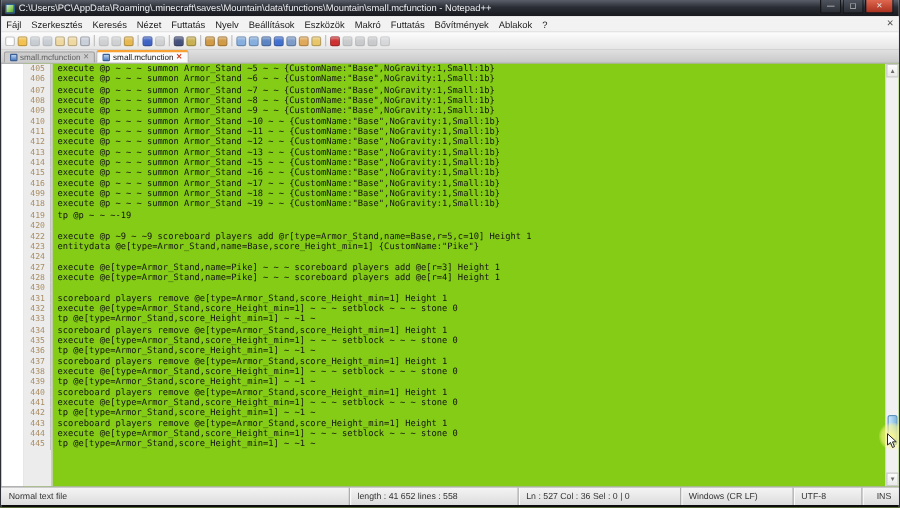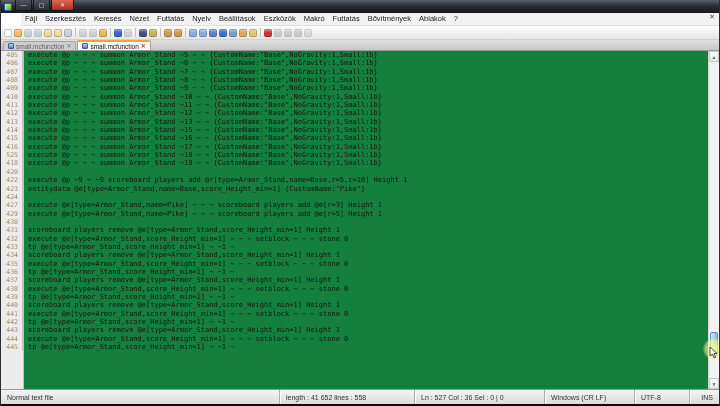--- a/index.html
+++ b/index.html
@@ -8,42 +8,42 @@
 
   
   .titlebar{height:13px;flex:0 0 13px;background:linear-gradient(#5a5f6a,#2a2d34 45%,#17191e);display:flex;align-items:center;padding-left:3px;gap:3px;}
   .app-icon{width:8px;height:8px;border-radius:1px;background:linear-gradient(135deg,#cfe6f7 0%,#8fd05a 55%,#4a9a2f 100%);border:1px solid #2f5d8a;box-sizing:border-box;flex:0 0 auto;}
   .win-title{color:#eef0f3;font-size:7.5px;line-height:13px;flex:1 1 auto;white-space:nowrap;overflow:hidden;}
   .win-controls{display:flex;gap:1px;align-self:flex-start;margin-right:4px;}
   .win-btn{width:17px;height:11px;font-size:6px;line-height:10px;text-align:center;color:#e9e9e9;background:linear-gradient(#4d525c,#2b2e35);border:1px solid #14161a;border-top:none;border-radius:0 0 2px 2px;box-sizing:border-box;}
   .win-btn.close{width:23px;background:linear-gradient(#e0684f,#a72f1d);}
 
   
-  .menubar{height:12px;flex:0 0 12px;background:#f2f2f2;display:flex;align-items:flex-start;font-size:7.5px;color:#1c1c1c;border-bottom:1px solid #e0e0e0;margin-left:20px;}
+  .menubar{height:12px;flex:0 0 12px;background:#f2f2f2;display:flex;align-items:center;font-size:7.5px;color:#1c1c1c;border-bottom:1px solid #e0e0e0;}
   .menu-items{display:flex;flex:1 1 auto;}
   .menu-item{padding:0 4px;line-height:11px;white-space:nowrap;}
   .menubar-x{margin-right:4px;color:#555;font-size:7px;}
 
   
   .toolbar{height:13px;flex:0 0 13px;background:linear-gradient(#fcfcfc,#e6e6e6);display:flex;align-items:center;padding-left:3px;gap:2px;border-bottom:1px solid #d2d2d2;}
   .tb-icon{width:8px;height:8px;border-radius:2px;box-shadow:inset 0 0 0 1px rgba(0,0,0,.22), inset 0 2px 2px rgba(255,255,255,.45);flex:0 0 auto;}
   .toolbar [data-state="disabled"]{opacity:.45;filter:grayscale(55%);}
   .toolbar [data-name="toolbar-separator"]{width:1px;height:9px;border-radius:0;box-shadow:none;background:#c3c3c3;margin:0 1px;}
 
   
   .tabbar{height:10px;flex:0 0 10px;background:linear-gradient(#e0e0e0,#c8c8c8);display:flex;align-items:flex-end;padding-left:2px;border-bottom:1px solid #9a9a9a;font-size:6.5px;}
   .tab{display:flex;align-items:center;gap:2px;padding:0 4px;height:9px;box-sizing:border-box;border:1px solid #a3a3a3;border-bottom:none;border-radius:2px 2px 0 0;margin-right:1px;}
   .tab.inactive{background:#cdcdcd;color:#5f5f5f;}
   .tab.active{background:#fafafa;color:#111;border-top:2px solid #f7a233;height:10px;}
   .tab-file-icon{width:6px;height:6px;border-radius:1px;background:linear-gradient(#bcd4ee,#4f7fc4);border:1px solid #3a5f94;box-sizing:border-box;}
   .tab-close{font-size:6px;line-height:6px;color:#777;}
   .tab.active .tab-close{color:#cf3a1c;font-weight:bold;}
 
   
-  .editor{flex:1 1 auto;position:relative;background:#15803d;overflow:hidden;}
+  .editor{flex:1 1 auto;position:relative;background:#84cc16;overflow:hidden;margin-left:18px;}
   .code-rows{position:absolute;left:0;top:0;right:11px;bottom:0;overflow:hidden;}
   .code-row{display:flex;height:8.35px;}
   .ln{flex:0 0 22px;width:22px;background:#ececec;border-right:1px solid #c2c2c2;color:#a98d63;font:6.5px "DejaVu Sans Mono",monospace;line-height:8.35px;text-align:right;padding-right:4px;box-sizing:border-box;}
   .gutter-fill{position:absolute;left:0;top:0;bottom:0;width:22px;background:#ececec;border-right:1px solid #c2c2c2;z-index:0;}
   .code{font:7px "DejaVu Sans Mono",monospace;line-height:8.35px;color:#141414;white-space:pre;padding-left:5px;}
   .code-row{position:relative;z-index:1;}
 
   
   .vscroll{position:absolute;top:0;right:0;bottom:0;width:11px;background:#f1f1f1;border-left:1px solid #d6d6d6;box-sizing:border-box;}
   .vs-arrow{position:absolute;left:0;right:0;height:11px;background:linear-gradient(#fdfdfd,#e8e8e8);border:1px solid #c9c9c9;box-sizing:border-box;color:#6b6b6b;font-size:5px;line-height:10px;text-align:center;}
@@ -67,20 +67,21 @@
   .sb-ins{flex:0 0 30px;justify-content:flex-end;}
   .bottom-strip{height:2px;flex:0 0 2px;background:#0c0c0c;}
 </style>
 </head>
 <body>
 
 <div class="window" data-name="notepadpp-window">
 
   <div class="titlebar" data-name="title-bar">
     <span class="app-icon" data-name="notepadpp-logo-icon"></span>
+    <span class="win-title" data-name="window-title">C:\Users\PC\AppData\Roaming\.minecraft\saves\Mountain\data\functions\Mountain\small.mcfunction - Notepad++</span>
     <span class="win-controls" data-name="window-controls">
       <span class="win-btn" data-name="minimize-button">—</span>
       <span class="win-btn" data-name="maximize-button">▢</span>
       <span class="win-btn close" data-name="close-button">✕</span>
     </span>
   </div>
 
   <div class="menubar" data-name="menu-bar">
     <span class="menu-items">
 
@@ -198,50 +199,54 @@
       </div>
         <div class="code-row" data-name="code-row">
         <span class="ln" data-name="line-number">415</span>
         <span class="code" data-name="code-line">execute @p ~ ~ ~ summon Armor_Stand ~16 ~ ~ {CustomName:"Base",NoGravity:1,Small:1b}</span>
       </div>
         <div class="code-row" data-name="code-row">
         <span class="ln" data-name="line-number">416</span>
         <span class="code" data-name="code-line">execute @p ~ ~ ~ summon Armor_Stand ~17 ~ ~ {CustomName:"Base",NoGravity:1,Small:1b}</span>
       </div>
         <div class="code-row" data-name="code-row">
-        <span class="ln" data-name="line-number">525</span>
+        <span class="ln" data-name="line-number">499</span>
         <span class="code" data-name="code-line">execute @p ~ ~ ~ summon Armor_Stand ~18 ~ ~ {CustomName:"Base",NoGravity:1,Small:1b}</span>
       </div>
         <div class="code-row" data-name="code-row">
         <span class="ln" data-name="line-number">418</span>
         <span class="code" data-name="code-line">execute @p ~ ~ ~ summon Armor_Stand ~19 ~ ~ {CustomName:"Base",NoGravity:1,Small:1b}</span>
       </div>
         <div class="code-row" data-name="code-row">
+        <span class="ln" data-name="line-number">419</span>
+        <span class="code" data-name="code-line">tp @p ~ ~ ~-19</span>
+      </div>
+        <div class="code-row" data-name="code-row">
         <span class="ln" data-name="line-number">420</span>
         <span class="code" data-name="code-line"></span>
       </div>
         <div class="code-row" data-name="code-row">
         <span class="ln" data-name="line-number">422</span>
         <span class="code" data-name="code-line">execute @p ~9 ~ ~9 scoreboard players add @r[type=Armor_Stand,name=Base,r=5,c=10] Height 1</span>
       </div>
         <div class="code-row" data-name="code-row">
         <span class="ln" data-name="line-number">423</span>
         <span class="code" data-name="code-line">entitydata @e[type=Armor_Stand,name=Base,score_Height_min=1] {CustomName:"Pike"}</span>
       </div>
         <div class="code-row" data-name="code-row">
         <span class="ln" data-name="line-number">424</span>
         <span class="code" data-name="code-line"></span>
       </div>
         <div class="code-row" data-name="code-row">
         <span class="ln" data-name="line-number">427</span>
         <span class="code" data-name="code-line">execute @e[type=Armor_Stand,name=Pike] ~ ~ ~ scoreboard players add @e[r=3] Height 1</span>
       </div>
         <div class="code-row" data-name="code-row">
-        <span class="ln" data-name="line-number">429</span>
-        <span class="code" data-name="code-line">execute @e[type=Armor_Stand,name=Pike] ~ ~ ~ scoreboard players add @e[r=5] Height 1</span>
+        <span class="ln" data-name="line-number">428</span>
+        <span class="code" data-name="code-line">execute @e[type=Armor_Stand,name=Pike] ~ ~ ~ scoreboard players add @e[r=4] Height 1</span>
       </div>
         <div class="code-row" data-name="code-row">
         <span class="ln" data-name="line-number">430</span>
         <span class="code" data-name="code-line"></span>
       </div>
         <div class="code-row" data-name="code-row">
         <span class="ln" data-name="line-number">431</span>
         <span class="code" data-name="code-line">scoreboard players remove @e[type=Armor_Stand,score_Height_min=1] Height 1</span>
       </div>
         <div class="code-row" data-name="code-row">

